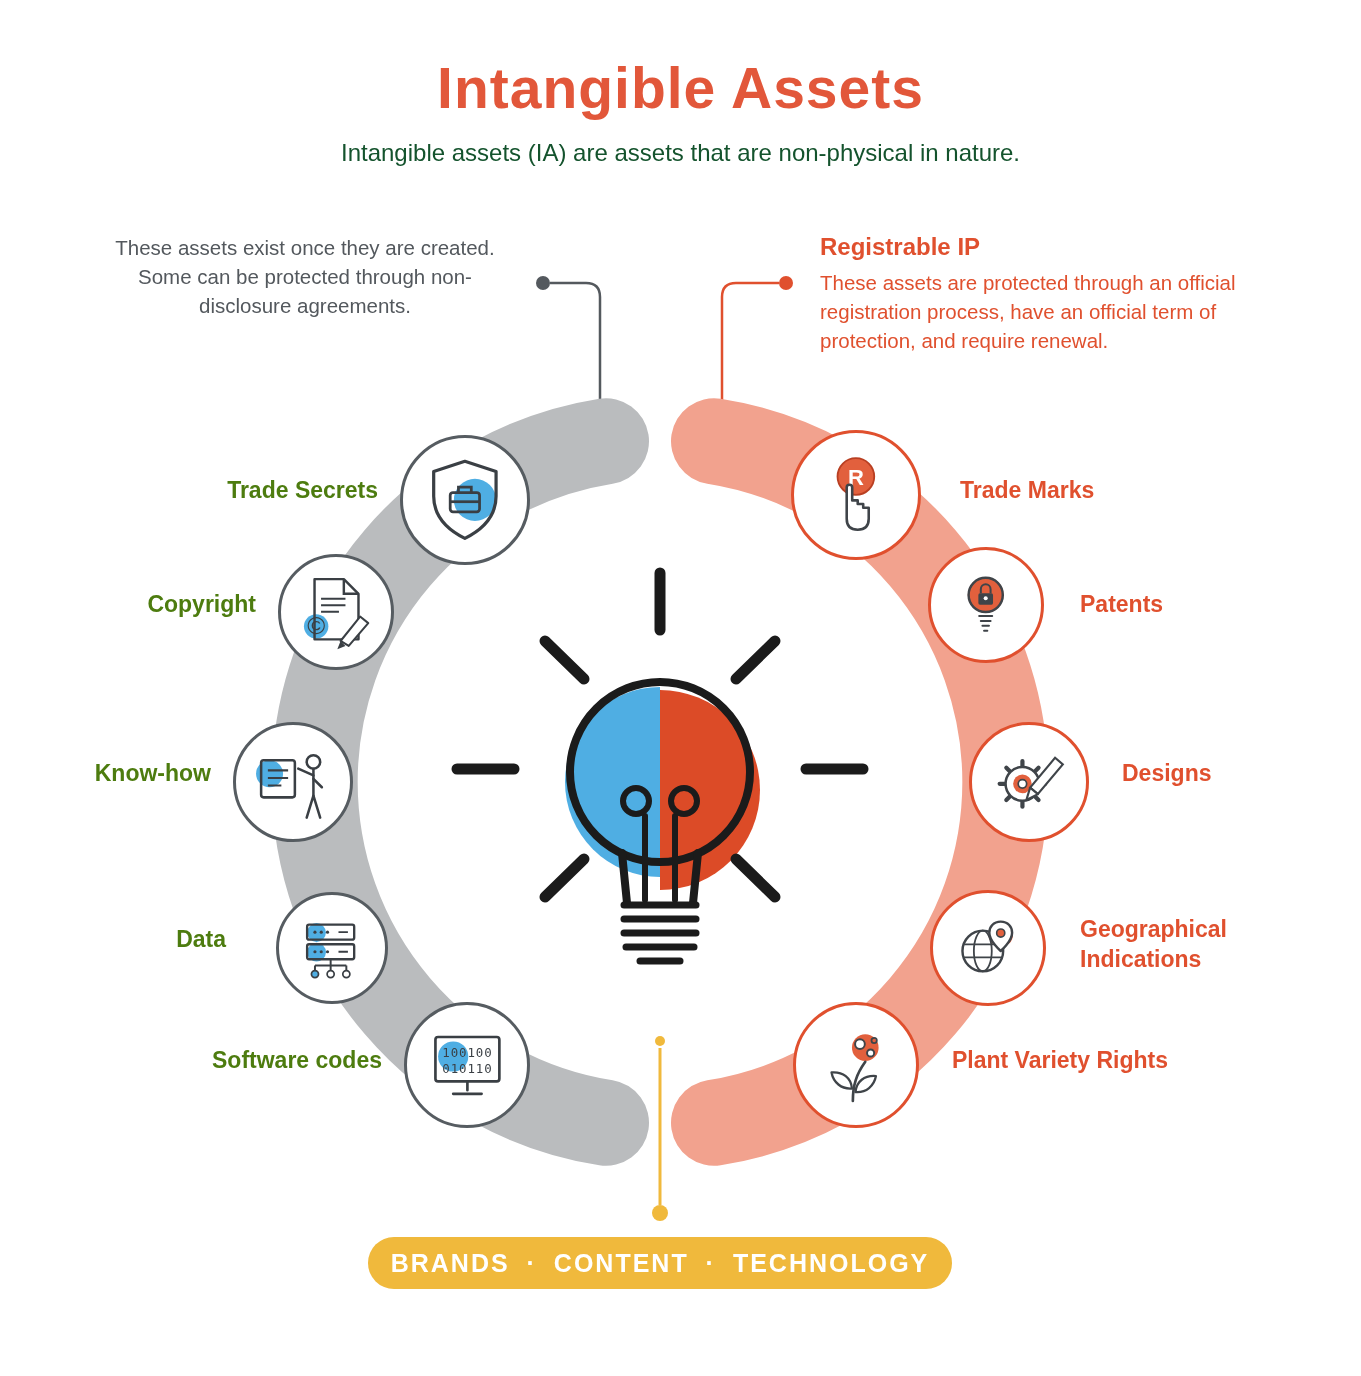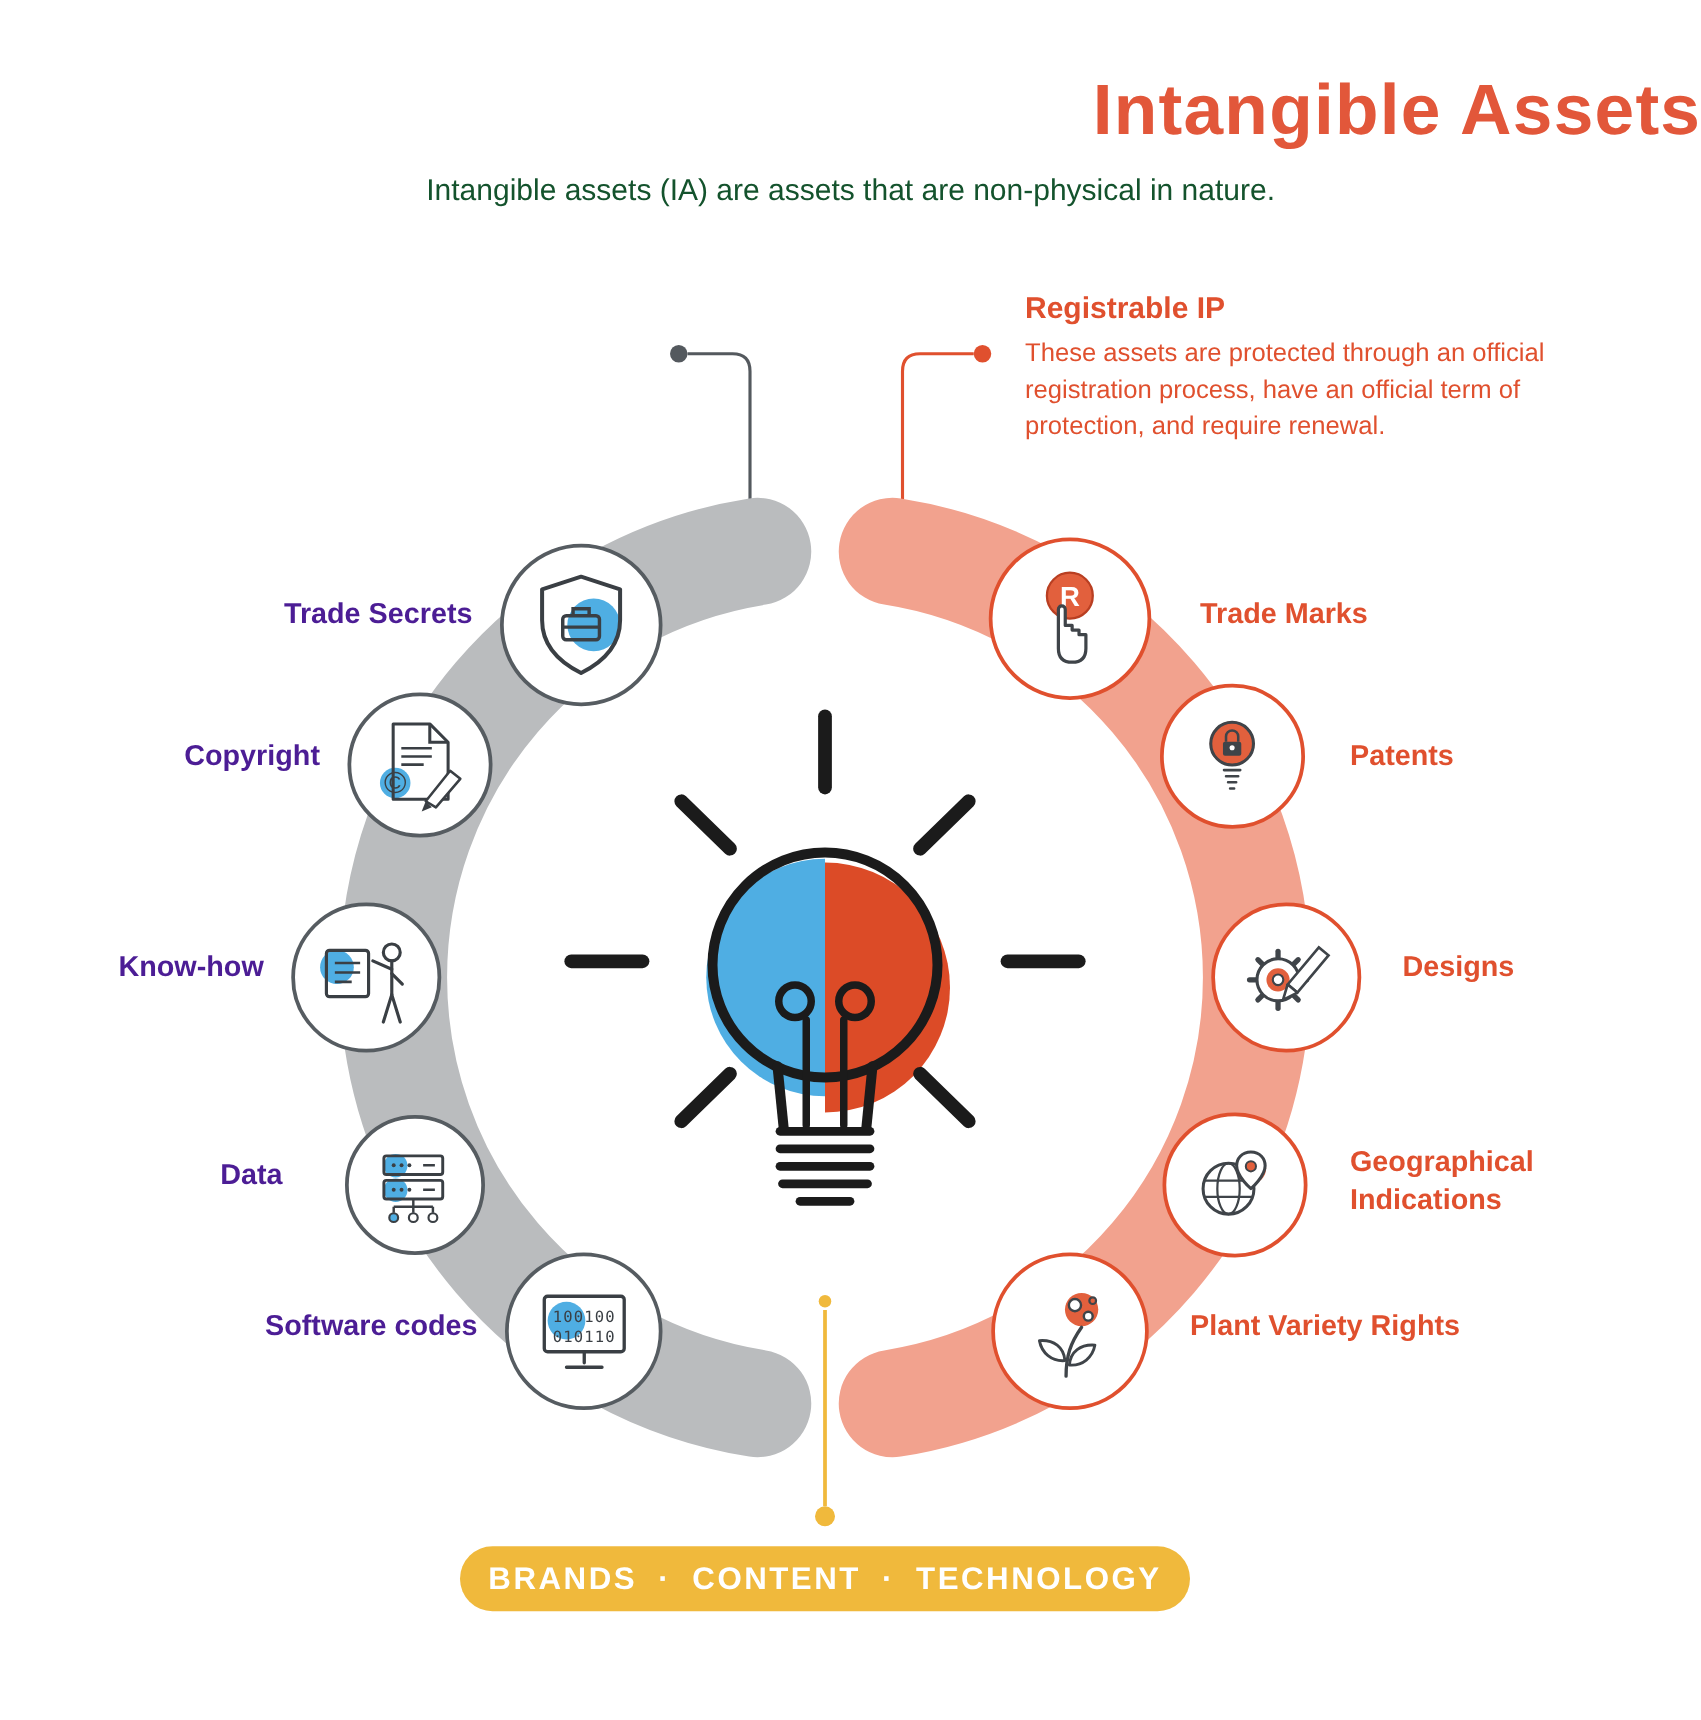--- a/index.html
+++ b/index.html
@@ -1,19 +1,19 @@
 <!DOCTYPE html>
 <html><head>
 <meta charset="utf-8">
 <style>
   html,body{margin:0;padding:0;background:#ffffff;}
   .canvas{position:relative;width:1361px;height:1376px;background:#ffffff;
           font-family:"Liberation Sans", sans-serif;overflow:hidden;}
 
-  .page-title{position:absolute;top:55px;left:0;width:100%;text-align:right;
+  .page-title{position:absolute;top:55px;left:0;width:100%;text-align:center;
               font-size:57px;font-weight:700;color:#E2573A;letter-spacing:1px;}
   .page-subtitle{position:absolute;top:139px;left:0;width:100%;text-align:center;
                  font-size:24px;font-weight:400;color:#14532d;}
 
   .group-intro{position:absolute;}
   .gi-left{left:95px;top:233px;width:420px;text-align:center;}
   .gi-right{left:820px;top:233px;width:480px;text-align:left;}
   .group-heading{font-size:24px;font-weight:700;margin-bottom:7px;}
   .group-desc{font-size:20.5px;line-height:1.42;}
   .gi-left .group-heading{color:#3F4449;}
@@ -22,38 +22,39 @@
 
   .scene{position:absolute;left:0;top:0;pointer-events:none;}
 
   .ic{position:absolute;background:#fff;border-radius:50%;
       display:flex;align-items:center;justify-content:center;box-sizing:border-box;}
   .ic svg{width:74%;height:74%;}
   .ic-gray{border:3.5px solid #565C61;}
   .ic-orange{border:3.5px solid #E0502E;}
 
   .item-label{position:absolute;font-size:23px;font-weight:700;white-space:nowrap;}
-  .lbl-gray{color:#4c1d95;text-align:right;}
+  .lbl-gray{color:#4d7c0f;text-align:right;}
   .lbl-orange{color:#E0502E;}
   .lbl-wrap{white-space:normal;width:190px;line-height:1.3;}
 
   .banner{position:absolute;left:368px;top:1237px;width:584px;height:52px;
           background:#F0B93C;border-radius:27px;color:#ffffff;font-weight:700;
           font-size:25px;letter-spacing:2px;word-spacing:8px;
           display:flex;align-items:center;justify-content:center;}
 </style>
 </head>
 <body>
 
 <div class="canvas">
 
   <div class="page-title">Intangible Assets</div>
   <div class="page-subtitle">Intangible assets (IA) are assets that are non-physical in nature.</div>
 
   <div class="group-intro gi-left">
+    <div class="group-desc">These assets exist once they are created. Some can be protected through non-disclosure agreements.</div>
   </div>
 
   <div class="group-intro gi-right">
     <div class="group-heading">Registrable IP</div>
     <div class="group-desc">These assets are protected through an official registration process, have an official term of protection, and require renewal.</div>
   </div>
 
   <svg class="scene" width="1361" height="1376" viewBox="0 0 1361 1376">
 
     <g stroke="#54595E" fill="none" stroke-width="2.5">

